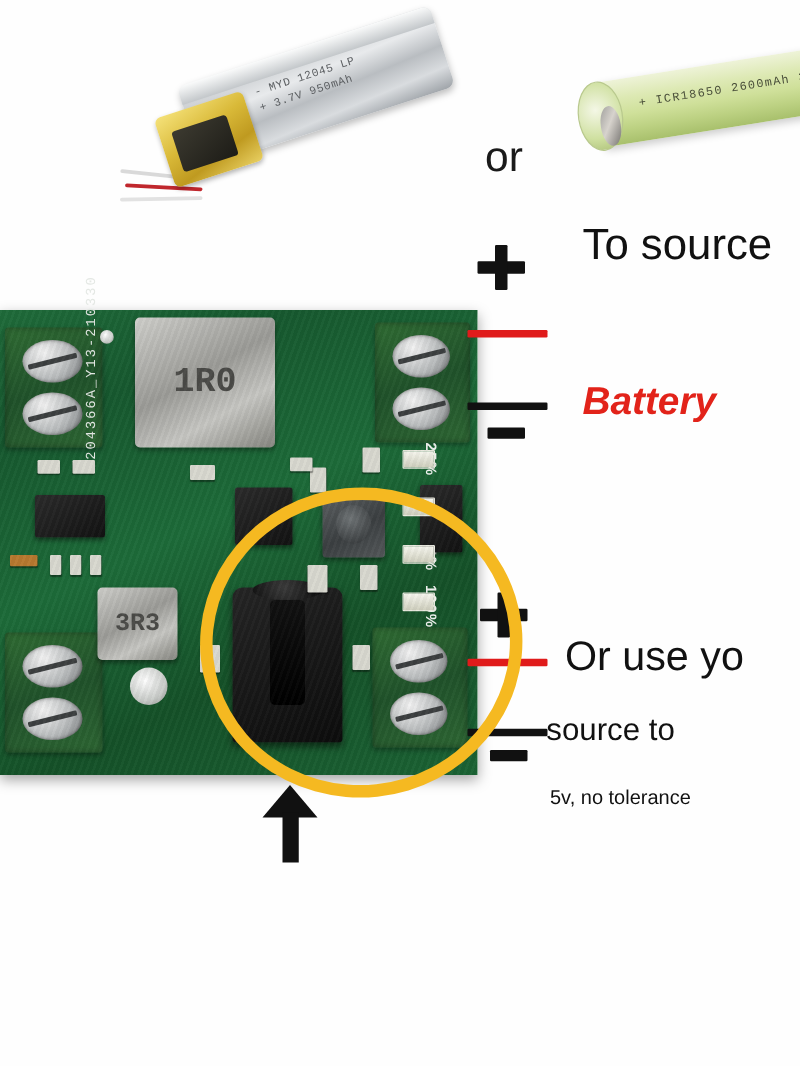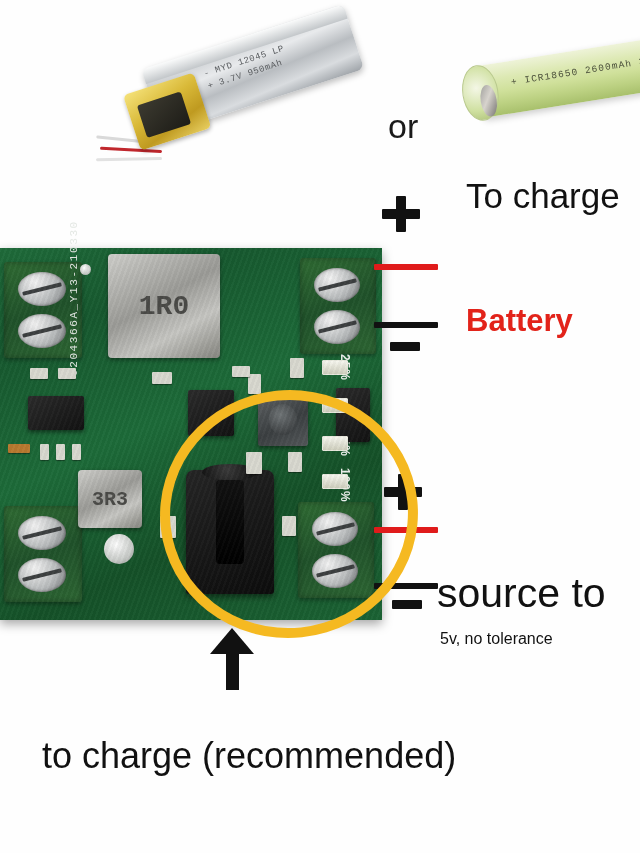--- a/index.html
+++ b/index.html
@@ -107,23 +107,23 @@
     transform:rotate(-6deg);pointer-events:none;background:transparent;}
   .arrow{position:absolute;left:210px;top:628px;width:44px;height:62px;}
   .arrow .shaft{position:absolute;left:16px;top:22px;width:13px;height:40px;background:#111;}
   .arrow .head{position:absolute;left:0;top:0;width:0;height:0;
     border-left:22px solid transparent;border-right:22px solid transparent;border-bottom:26px solid #111;}
 
   
   .txt{position:absolute;color:#111;white-space:nowrap;}
   .t-batt   {left:466px;top:176px;font-size:35px;}
   .t-use10a {left:466px;top:243px;font-size:31px;font-weight:bold;font-style:italic;color:#e2231a;}
-  .t-battsz {left:466px;top:303px;font-size:31px;font-weight:bold;color:#e2231a;}
+  .t-battsz {left:466px;top:303px;font-size:31px;font-weight:bold;font-style:italic;color:#e2231a;}
   .t-oruse  {left:452px;top:506px;font-size:33px;}
-  .t-source {left:437px;top:570px;font-size:41px;}
+  .t-source {left:437px;top:570px;font-size:25px;}
   .t-tol    {left:440px;top:630px;font-size:16px;}
   .t-bottom1{left:42px;top:672px;font-size:36px;}
   .t-bottom2{left:42px;top:735px;font-size:36px;}
 </style>
 </head>
 <body>
 
 <div class="stage">
 
   <div class="lipo">
@@ -233,19 +233,19 @@
   <div class="lead red" style="left:374px;top:527px;width:64px;"></div>
   <div class="lead blk" style="left:374px;top:583px;width:64px;"></div>
   <div class="minus" style="left:392px;top:600px;"></div>
 
   <div class="oval"></div>
   <div class="arrow">
     <div class="head"></div>
       <div class="shaft"></div>
   </div>
 
-  <div class="txt t-batt">To charge</div>
+  <div class="txt t-batt">To source</div>
   <div class="txt t-battsz">Battery </div>
+  <div class="txt t-oruse">Or use yo</div>
   <div class="txt t-source">source to</div>
   <div class="txt t-tol">5v, no tolerance</div>
-  <div class="txt t-bottom2">to charge (recommended)</div>
 
 </div>
 
 </body></html>

